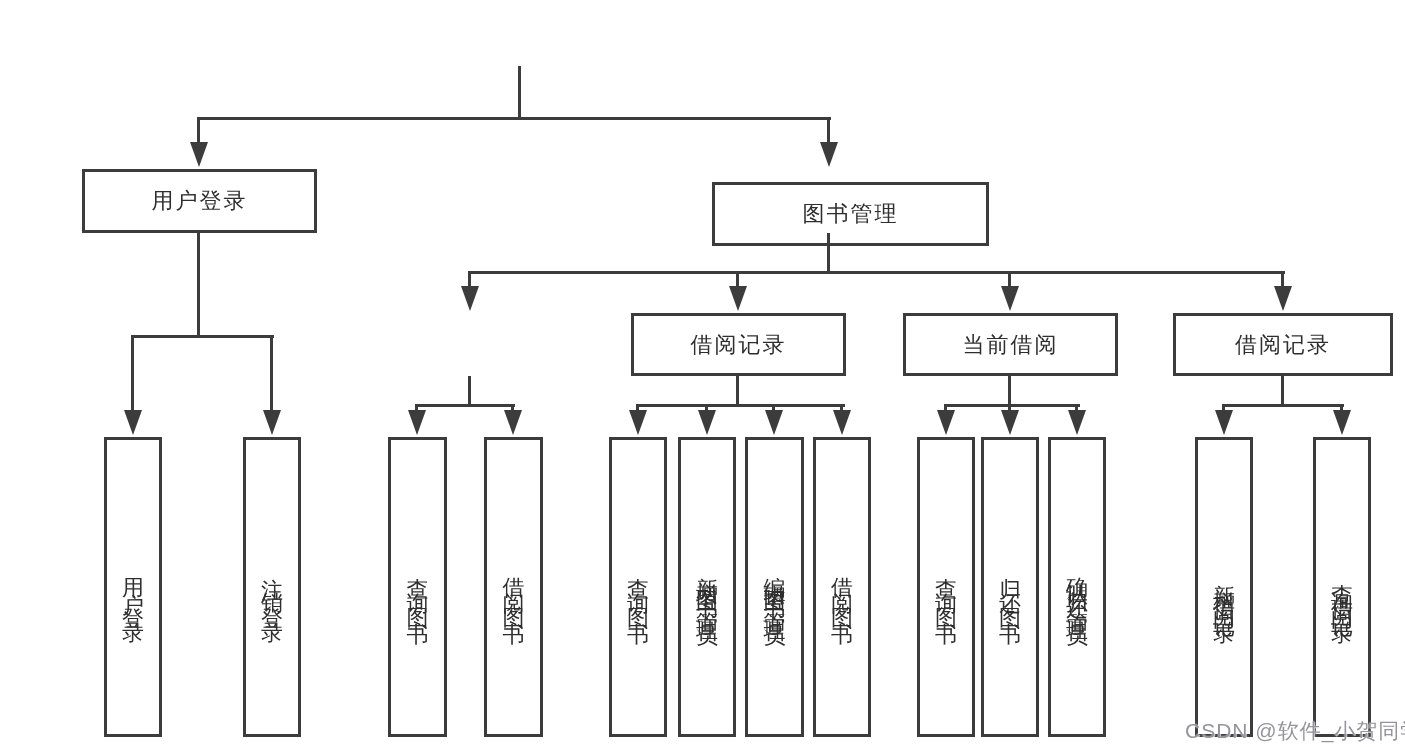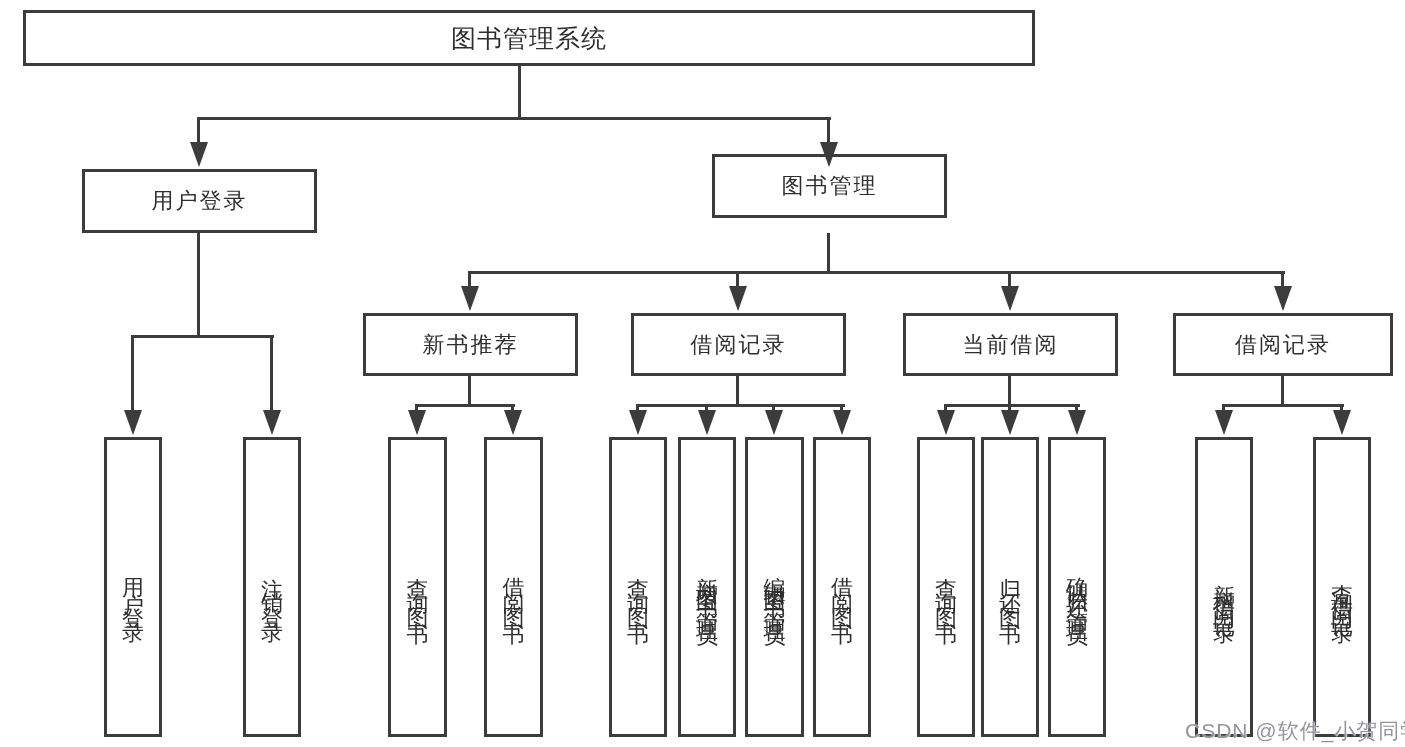--- a/index.html
+++ b/index.html
@@ -52,26 +52,24 @@
     letter-spacing:1px;
     text-shadow:0 0 2px rgba(255,255,255,.9), 1px 1px 0 rgba(255,255,255,.6);
     white-space:nowrap;
   }
 </style>
 </head>
 <body>
 
 <div id="canvas">
 
-  <div class="node root" style="left:23px;top:10px;width:1012px;height:56px">图书管理系统</div>
 
   <div class="node" style="left:82px;top:169px;width:235px;height:64px">用户登录</div>
-  <div class="node" style="left:712px;top:154px;width:235px;height:64px">图书管理</div>
+  <div class="node" style="left:712px;top:182px;width:277px;height:64px">图书管理</div>
 
-  <div class="node" style="left:363px;top:313px;width:215px;height:63px">新书推荐</div>
   <div class="node" style="left:631px;top:313px;width:215px;height:63px">借阅记录</div>
   <div class="node" style="left:903px;top:313px;width:215px;height:63px">当前借阅</div>
   <div class="node" style="left:1173px;top:313px;width:220px;height:63px">借阅记录</div>
 
   <div class="node leaf" style="left:104px;top:437px;width:58px;height:300px">用户登录</div>
   <div class="node leaf" style="left:243px;top:437px;width:58px;height:300px">注销登录</div>
 
   <div class="node leaf" style="left:388px;top:437px;width:59px;height:300px">查询图书</div>
   <div class="node leaf" style="left:484px;top:437px;width:59px;height:300px">借阅图书</div>
 

